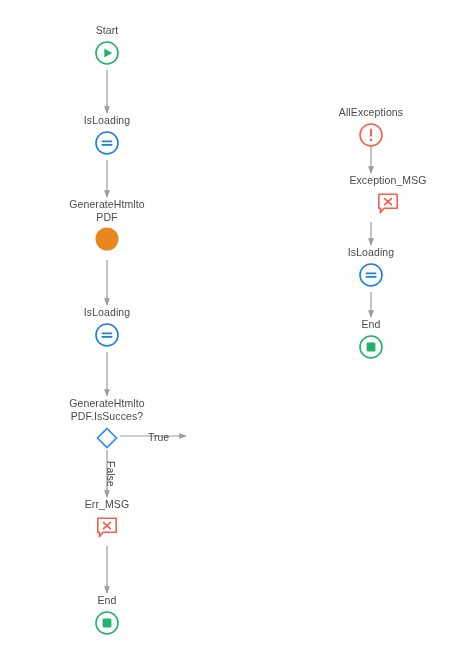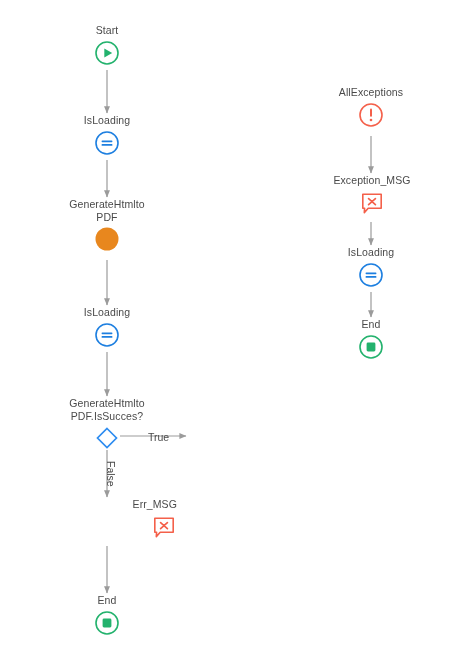--- a/index.html
+++ b/index.html
@@ -133,52 +133,52 @@
     <div class="node-label">GenerateHtmlto
 PDF.IsSucces?</div>
     <span class="node-icon">
       <svg width="26" height="26" viewBox="0 0 26 26">
         <path d="M13 3.5 L22.5 13 L13 22.5 L3.5 13 Z" fill="#ffffff" stroke="#2d8cf0" stroke-width="1.7" stroke-linejoin="miter"></path>
       </svg>
     </span>
   </div>
 
 
-  <div class="node" style="left:107px; top:498px;align-items:flex-end;">
+  <div class="node" style="left:107px; top:498px;">
     <div class="node-label">Err_MSG</div>
     <span class="node-icon">
       <svg width="26" height="26" viewBox="0 0 26 26">
         <path d="M3.8 4.2 H22.2 V18.2 H9.2 L5.3 22.6 L5.6 18.2 H3.8 Z" fill="#ffffff" stroke="#f4604a" stroke-width="1.6" stroke-linejoin="round"></path>
         <path d="M9.6 8.6 L16.4 14.6 M16.4 8.6 L9.6 14.6" stroke="#f4604a" stroke-width="1.7" stroke-linecap="round"></path>
       </svg>
     </span>
   </div>
 
   <div class="node" style="left:107px; top:594px;">
     <div class="node-label">End</div>
     <span class="node-icon">
       <svg width="26" height="26" viewBox="0 0 26 26">
         <circle cx="13" cy="13" r="11" fill="#ffffff" stroke="#23b26d" stroke-width="1.6"></circle>
         <rect x="8.6" y="8.6" width="8.8" height="8.8" rx="1.4" fill="#23b26d"></rect>
       </svg>
     </span>
   </div>
 
-  <div class="node" style="left:371px; top:86px;">
+  <div class="node" style="left:371px; top:106px;">
     <div class="node-label">AllExceptions</div>
     <span class="node-icon">
       <svg width="26" height="26" viewBox="0 0 26 26">
         <circle cx="13" cy="13" r="11" fill="#ffffff" stroke="#f4604a" stroke-width="1.6"></circle>
         <rect x="12.0" y="6.6" width="2.0" height="8.2" rx="1" fill="#f4604a"></rect>
         <circle cx="13" cy="18.0" r="1.3" fill="#f4604a"></circle>
       </svg>
     </span>
   </div>
 
-  <div class="node" style="left:372px; top:174px;">
+  <div class="node" style="left:388px; top:174px;">
     <div class="node-label">Exception_MSG</div>
     <span class="node-icon">
       <svg width="26" height="26" viewBox="0 0 26 26">
         <path d="M3.8 4.2 H22.2 V18.2 H9.2 L5.3 22.6 L5.6 18.2 H3.8 Z" fill="#ffffff" stroke="#f4604a" stroke-width="1.6" stroke-linejoin="round"></path>
         <path d="M9.6 8.6 L16.4 14.6 M16.4 8.6 L9.6 14.6" stroke="#f4604a" stroke-width="1.7" stroke-linecap="round"></path>
       </svg>
     </span>
   </div>
 
   <div class="node" style="left:371px; top:246px;">

